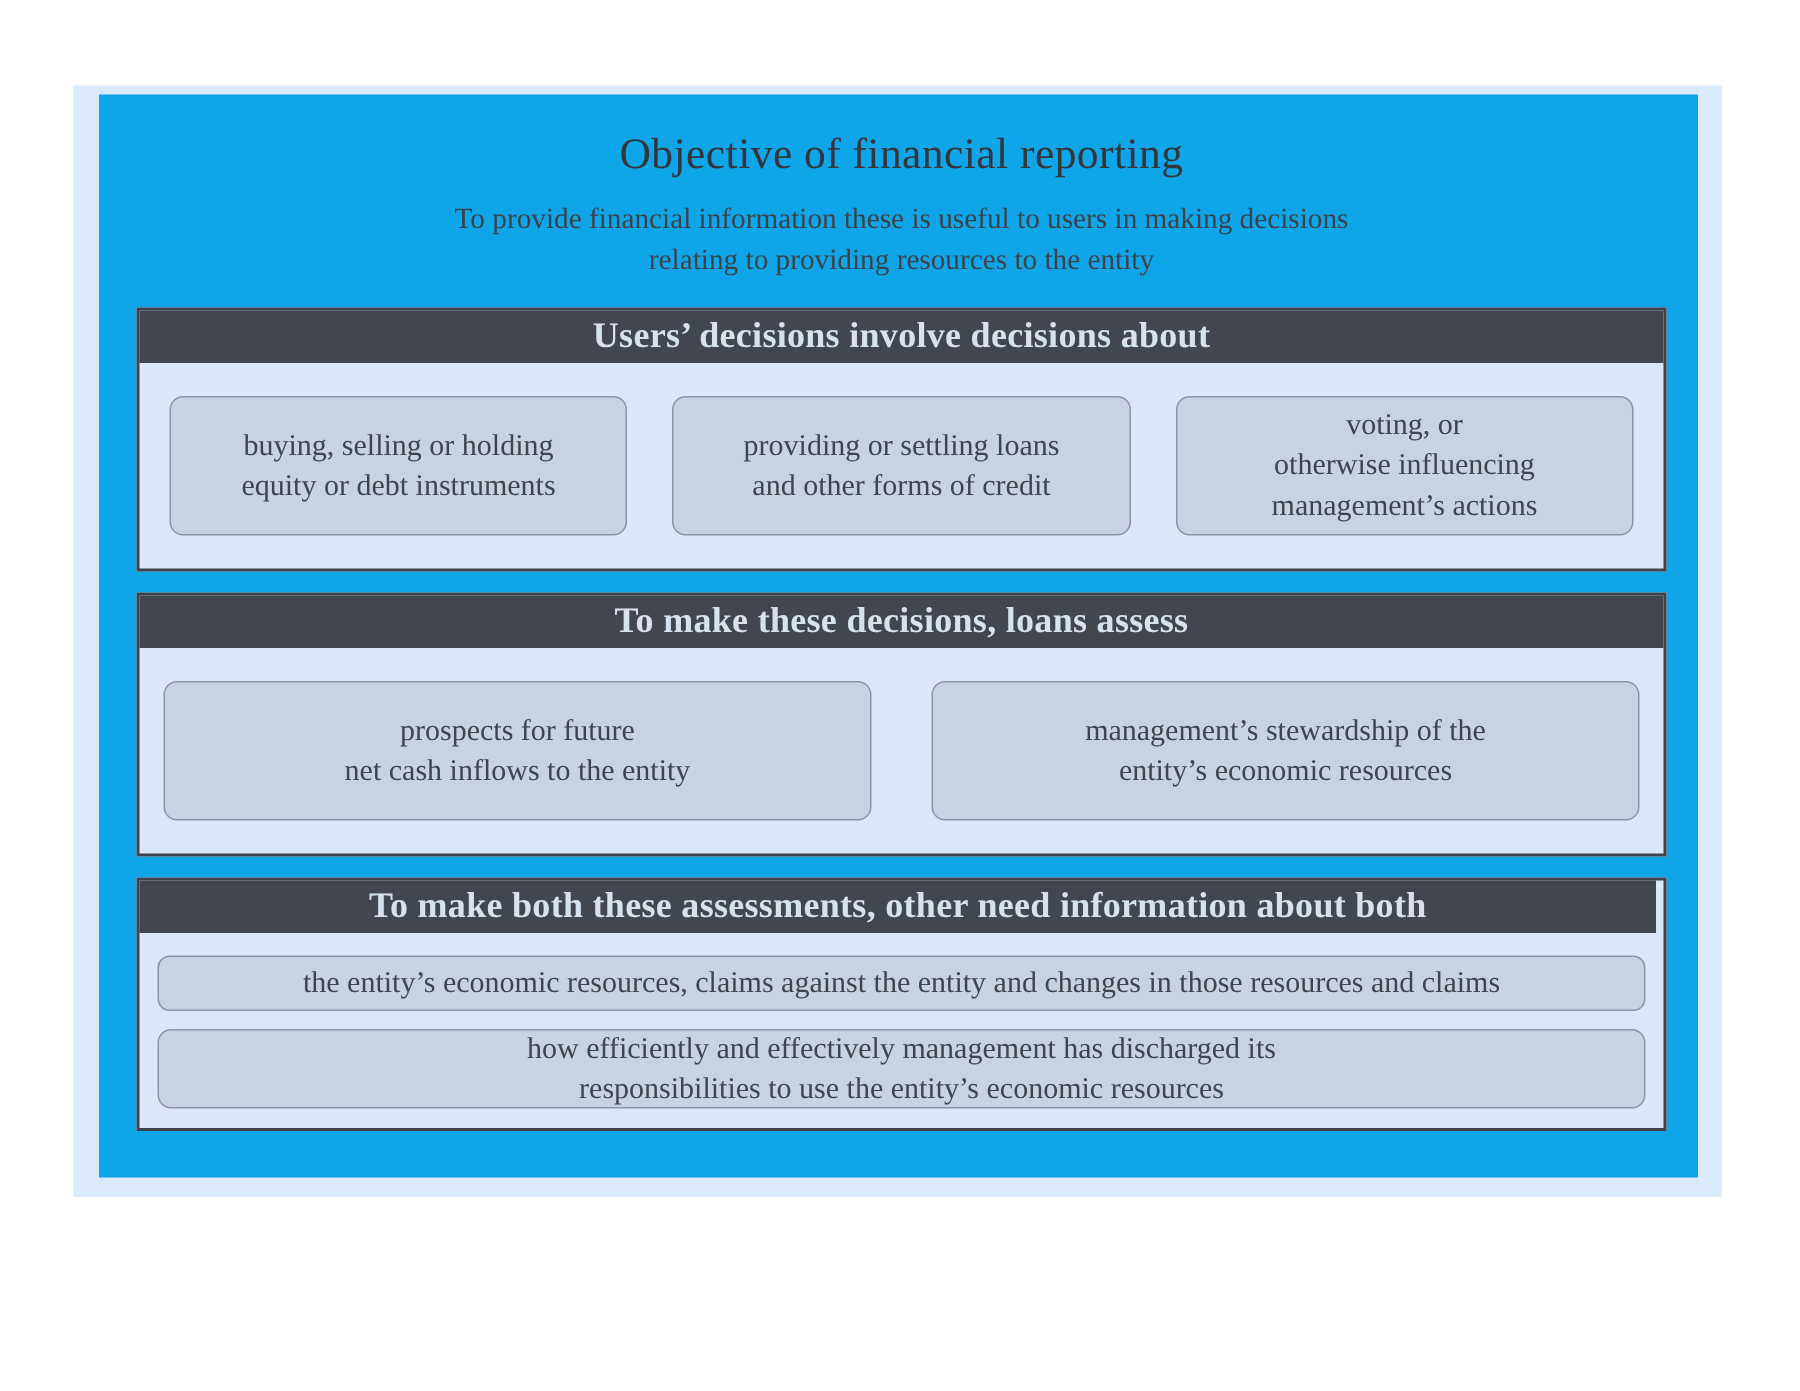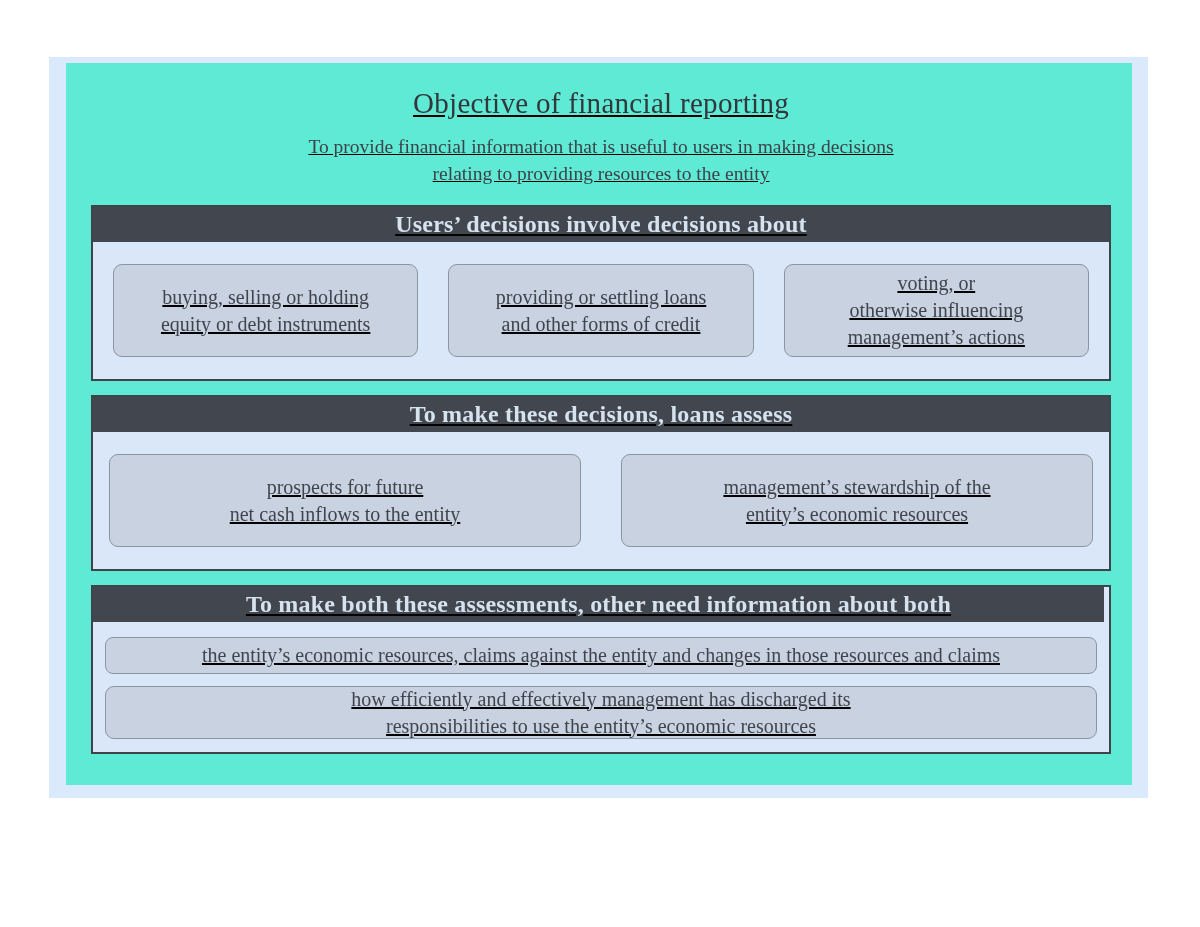--- a/index.html
+++ b/index.html
@@ -19,25 +19,24 @@
     top: 57px;
     width: 1099px;
     height: 741px;
     background: #dbe9fc;
     box-sizing: border-box;
     padding: 6px 16px 13px 17px;
   }
   .panel {
     width: 100%;
     height: 100%;
-    background: #5eead4;
+    background: #0ea5e9;
     box-sizing: border-box;
     padding: 0 21px 0 25px;
     overflow: hidden;
-    text-decoration: underline;
   }
   .title-block {
     height: 142px;
     box-sizing: border-box;
     padding-top: 24px;
     text-align: center;
   }
   .title {
     font-size: 29px;
     color: #33363b;
@@ -109,21 +108,21 @@
   }
 </style>
 </head>
 <body>
 
 <div class="frame">
   <div class="panel">
 
     <div class="title-block">
       <div class="title">Objective of financial reporting</div>
-      <div class="subtitle">To provide financial information that is useful to users in making decisions
+      <div class="subtitle">To provide financial information these is useful to users in making decisions
 relating to providing resources to the entity</div>
     </div>
 
     <div class="section section-1">
       <div class="section-header">Users’ decisions involve decisions about</div>
       <div class="section-body">
         <div class="box">buying, selling or holding
 equity or debt instruments</div>
         <div class="box">providing or settling loans
 and other forms of credit</div>

